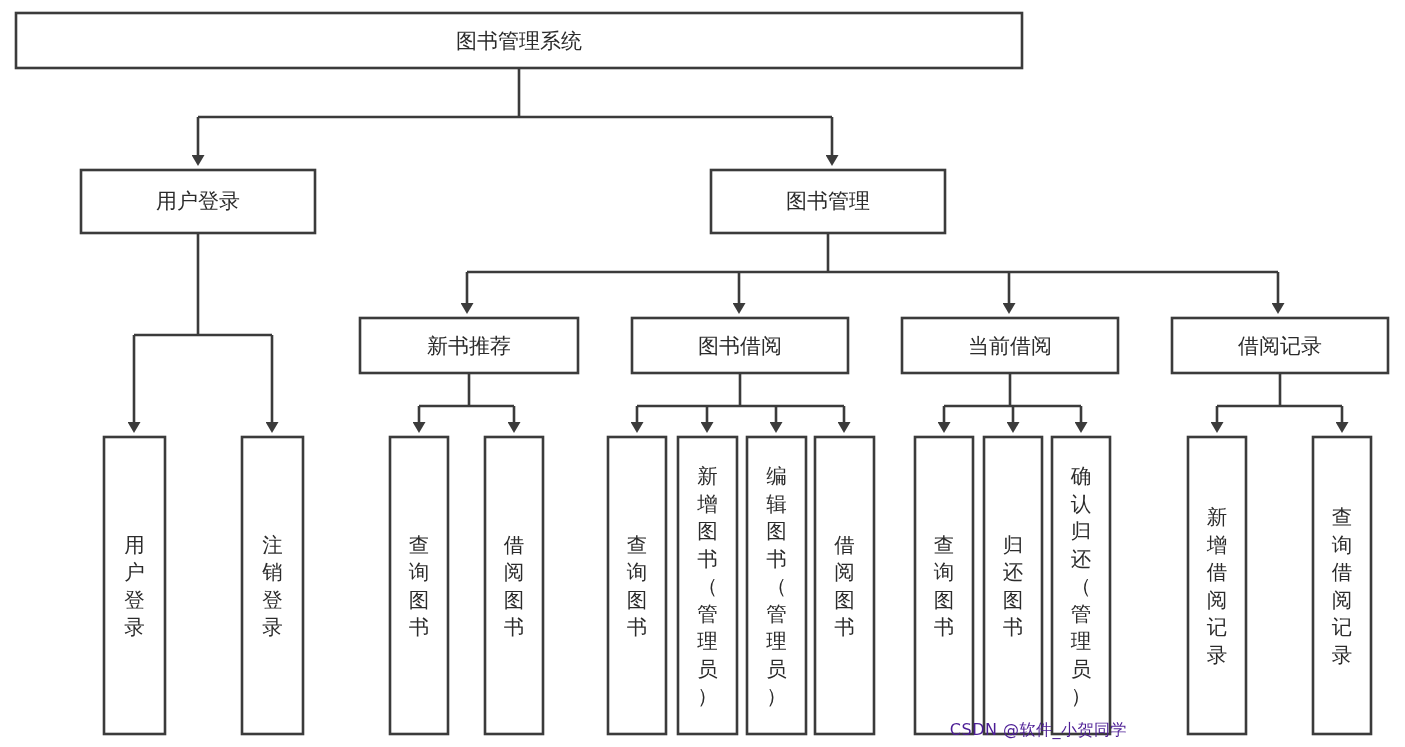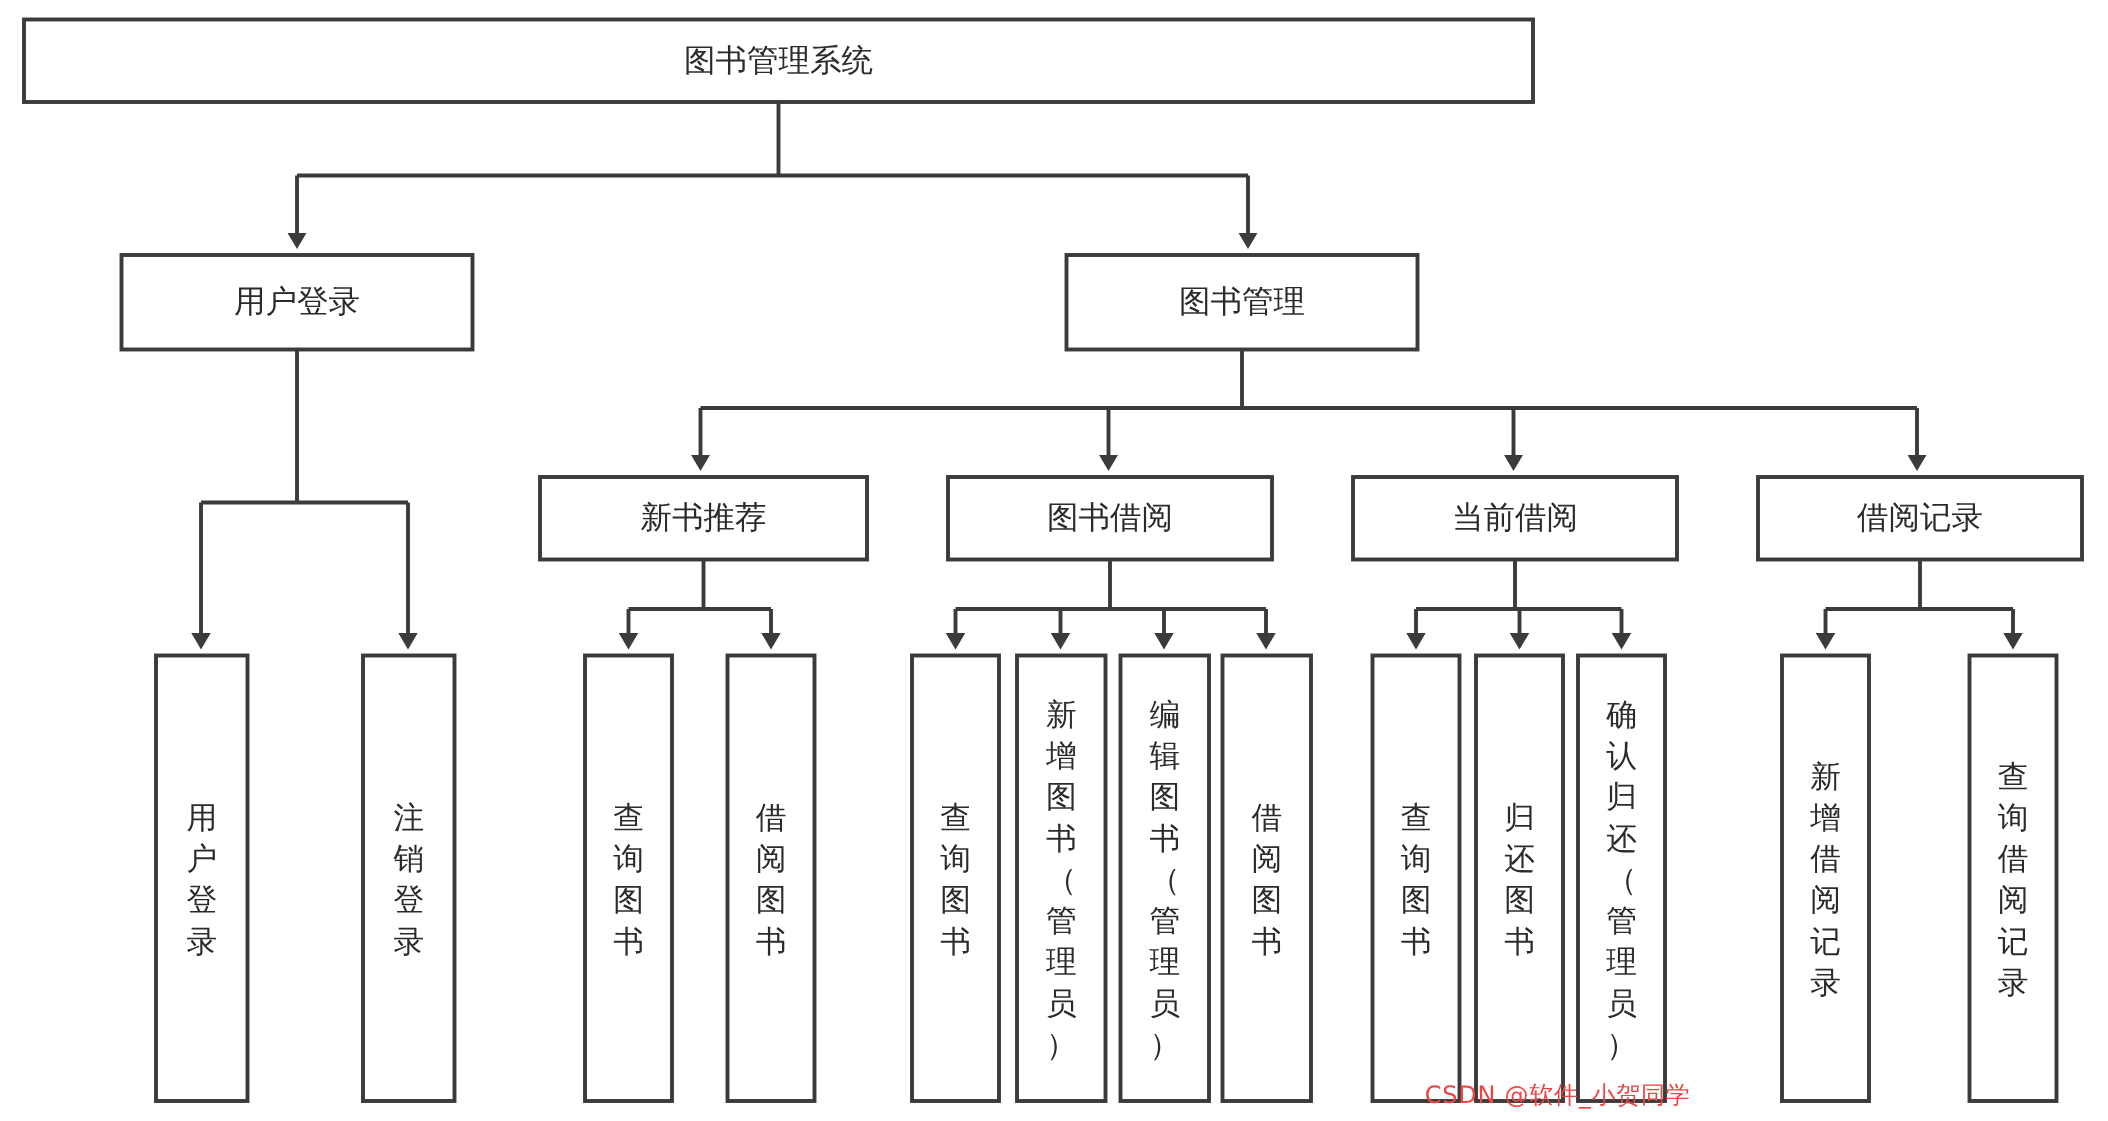--- a/index.html
+++ b/index.html
@@ -54,21 +54,21 @@
     fill: #2b2b2b;
     font-size: 20.5px;
     text-anchor: middle;
   }
   .watermark {
     position: absolute;
     right: 8px;
     bottom: 6px;
     font-family: "DejaVu Sans", "Liberation Sans", sans-serif;
     font-size: 16px;
-    color: #ef4444;
+    color: #4c1d95;
     letter-spacing: 0.5px;
     white-space: nowrap;
     pointer-events: none;
   }
 </style>
 </head>
 <body>
 
 <div id="diagram-root">
 

